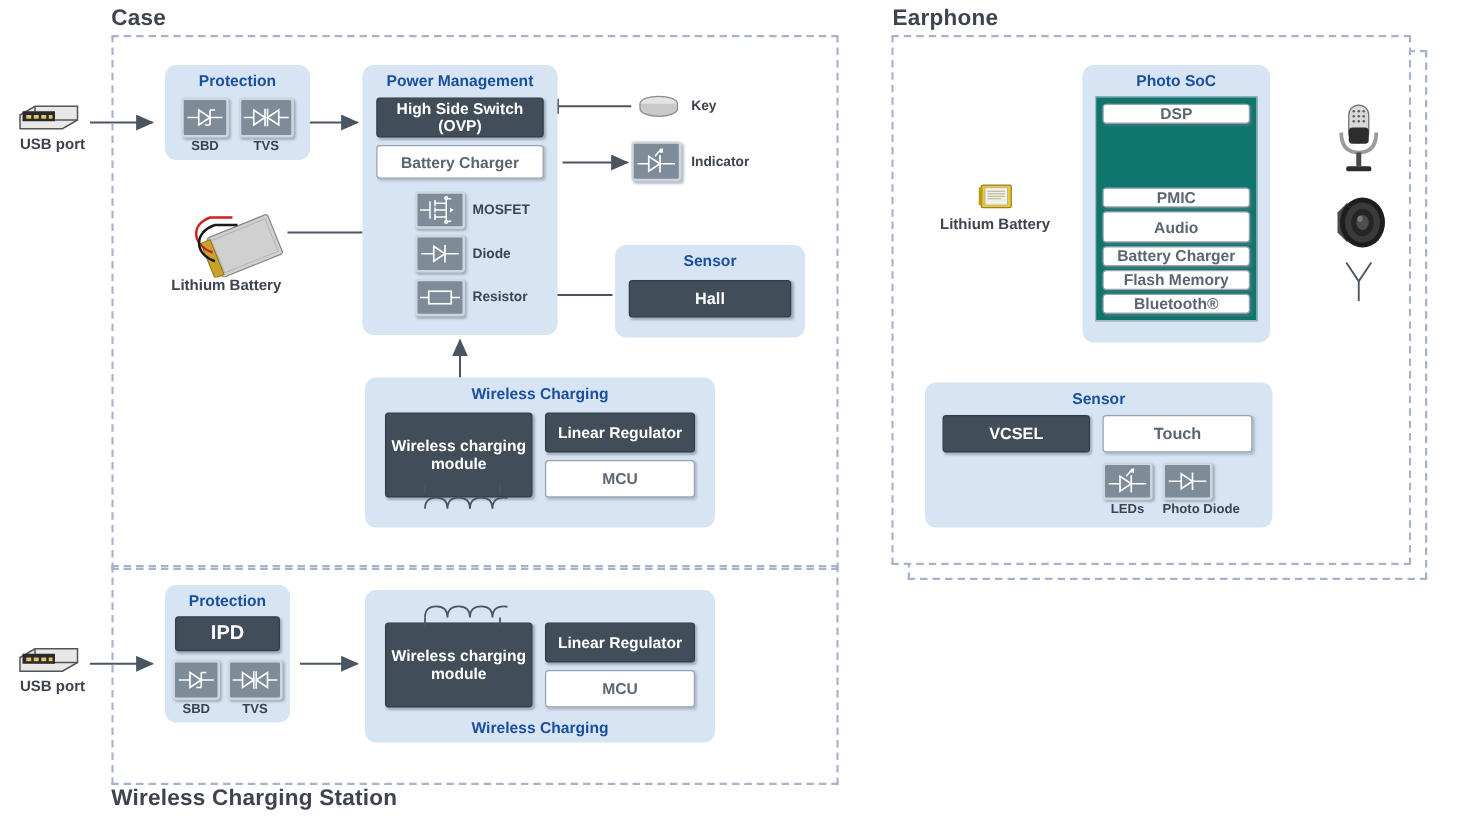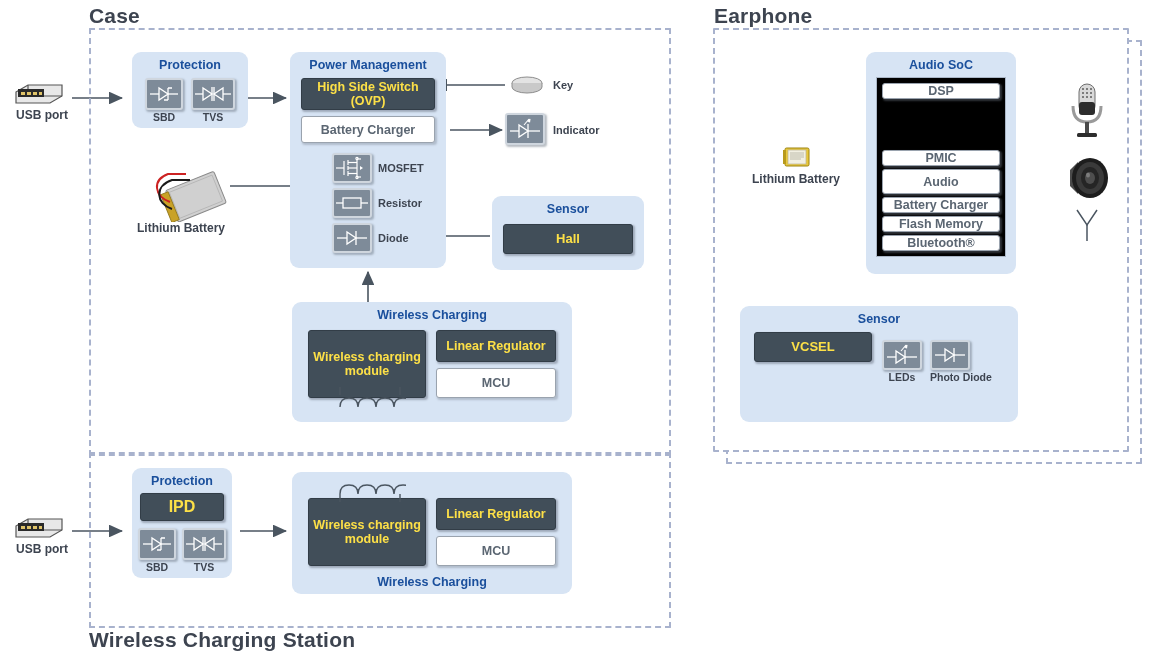--- a/index.html
+++ b/index.html
@@ -6,21 +6,21 @@
   body{
     width:1170px;height:660px;background:#ffffff;position:relative;
     font-family:"Liberation Sans", sans-serif;
     -webkit-font-smoothing:antialiased;
   }
   .stage{position:absolute;left:0;top:0;width:1170px;height:660px;overflow:hidden;}
   .abs{position:absolute;}
 
   
   .sec-title{
-    font-size:21px;font-weight:bold;color:#3d4450;letter-spacing:.2px;white-space:nowrap;
+    font-size:18px;font-weight:bold;color:#3d4450;letter-spacing:.2px;white-space:nowrap;
   }
 
   
   .dashed{
     border:2px dashed #a8b2cd;border-radius:1px;background:transparent;
   }
 
   
   .panel{
     background:#d7e4f4;border-radius:9px;
@@ -28,21 +28,21 @@
   .panel-title{
     color:#1a4f9c;font-weight:bold;font-size:12.5px;text-align:center;white-space:nowrap;
   }
 
   
   .blk{
     box-sizing:border-box;display:flex;align-items:center;justify-content:center;
     text-align:center;font-weight:bold;border-radius:3px;line-height:1.12;
   }
   .blk-dark{
-    background:#414e59;color:#fde047;border:1px solid #323d47;
+    background:#414e59;color:#ffffff;border:1px solid #323d47;
     box-shadow:1.5px 1.5px 2px rgba(90,100,115,.45);
   }
   .blk-white{
     background:#ffffff;color:#5b6672;border:1px solid #9aa3ae;
     box-shadow:1.5px 1.5px 2px rgba(120,130,145,.4);
   }
 
   
   .tile{
     box-sizing:border-box;background:#7e8b99;border:2px solid #cfd6de;
@@ -192,42 +192,42 @@
               <circle cx="22" cy="2.5" r="1.1" fill="none"></circle>
               <circle cx="22" cy="21.5" r="1.1" fill="none"></circle>
               <path d="M25 10 L25 14 L28 12 Z" fill="#ffffff" stroke="none"></path>
             </g>
           </svg>
         </div>
         <div class="cmp-label">MOSFET</div>
       </div>
       <div style="display:flex;align-items:center;gap:6px;margin-top:5px;">
         <div class="tile" style="width:40px;height:30px;">
-          <svg width="34" height="20" viewBox="0 0 34 20">
-            <g stroke="#ffffff" stroke-width="1.3" fill="none">
-              <line x1="1" y1="10" x2="8" y2="10"></line>
-              <rect x="8" y="5" width="18" height="10"></rect>
-              <line x1="26" y1="10" x2="33" y2="10"></line>
-            </g>
-          </svg>
-        </div>
-        <div class="cmp-label">Resistor</div>
-      </div>
-      <div style="display:flex;align-items:center;gap:6px;margin-top:5px;">
-        <div class="tile" style="width:40px;height:30px;">
           <svg width="34" height="22" viewBox="0 0 34 22">
             <g stroke="#ffffff" stroke-width="1.3" fill="none">
               <line x1="2" y1="11" x2="12" y2="11"></line>
               <path d="M12 5 L12 17 L21 11 Z"></path>
               <line x1="21" y1="4" x2="21" y2="18"></line>
               <line x1="21" y1="11" x2="32" y2="11"></line>
             </g>
           </svg>
         </div>
         <div class="cmp-label">Diode</div>
+      </div>
+      <div style="display:flex;align-items:center;gap:6px;margin-top:5px;">
+        <div class="tile" style="width:40px;height:30px;">
+          <svg width="34" height="20" viewBox="0 0 34 20">
+            <g stroke="#ffffff" stroke-width="1.3" fill="none">
+              <line x1="1" y1="10" x2="8" y2="10"></line>
+              <rect x="8" y="5" width="18" height="10"></rect>
+              <line x1="26" y1="10" x2="33" y2="10"></line>
+            </g>
+          </svg>
+        </div>
+        <div class="cmp-label">Resistor</div>
       </div>
     </div>
   </div>
 
   <div class="abs" style="left:508px;top:74px;width:38px;height:22px;">
     <svg width="38" height="22" viewBox="0 0 38 22">
       <ellipse cx="19" cy="9" rx="15" ry="6" fill="#e3e3e3" stroke="#8d8d8d" stroke-width="1"></ellipse>
       <path d="M4 9 L4 13 A15 6 0 0 0 34 13 L34 9" fill="#c9c9c9" stroke="#8d8d8d" stroke-width="1"></path>
     </svg>
   </div>
@@ -362,22 +362,22 @@
           <line x1="8" y1="11" x2="22" y2="11"></line>
         <line x1="8" y1="13" x2="22" y2="13"></line>
           <line x1="8" y1="15" x2="19" y2="15"></line>
       </g>
       <rect x="1" y="6" width="3" height="14" fill="#b89a1c"></rect>
     </svg>
   </div>
   <div class="abs cap" style="left:732px;top:172px;width:128px;">Lithium Battery</div>
 
   <div class="abs panel" style="left:866px;top:52px;width:150px;height:222px;">
-    <div class="panel-title" style="margin-top:6px;">Audio SoC</div>
-    <div style="margin:5px auto 0;width:130px;height:180px;border:1px solid #aab6c6;background:#000000;box-sizing:border-box;padding:5px;display:flex;flex-direction:column;gap:3px;">
+    <div class="panel-title" style="margin-top:6px;">Photo SoC</div>
+    <div style="margin:5px auto 0;width:130px;height:180px;border:1px solid #aab6c6;background:#0f766e;box-sizing:border-box;padding:5px;display:flex;flex-direction:column;gap:3px;">
       <div class="blk blk-white" style="height:25px;font-size:12.5px;">DSP</div>
       <div class="blk blk-white" style="height:25px;font-size:12.5px;margin-top:48px;">PMIC</div>
       <div class="blk blk-white" style="height:40px;font-size:12.5px;">Audio</div>
       <div class="blk blk-white" style="height:25px;font-size:12.5px;">Battery Charger</div>
       <div class="blk blk-white" style="height:25px;font-size:12.5px;">Flash Memory</div>
       <div class="blk blk-white" style="height:25px;font-size:12.5px;">Bluetooth®</div>
     </div>
   </div>
 
   <div class="abs" style="left:1064px;top:80px;width:46px;height:62px;">
@@ -419,20 +419,21 @@
     </svg>
   </div>
 
   <div class="abs panel" style="left:740px;top:306px;width:278px;height:116px;">
     <div class="panel-title" style="margin-top:6px;">Sensor</div>
     <div style="display:flex;gap:10px;padding:6px 14px 0 14px;">
       <div style="display:flex;flex-direction:column;gap:8px;">
         <div class="blk blk-dark" style="width:118px;height:30px;font-size:13px;">VCSEL</div>
       </div>
       <div>
+        <div class="blk blk-white" style="width:120px;height:30px;font-size:13px;">Touch</div>
         <div style="display:flex;gap:8px;margin-top:8px;">
           <div>
             <div class="tile" style="width:40px;height:30px;">
               <svg width="34" height="24" viewBox="0 0 34 24">
                 <g stroke="#ffffff" stroke-width="1.3" fill="none">
                   <line x1="2" y1="14" x2="11" y2="14"></line>
                   <path d="M11 8 L11 20 L20 14 Z"></path>
                   <line x1="20" y1="7" x2="20" y2="21"></line>
                   <line x1="20" y1="14" x2="32" y2="14"></line>
                   <path d="M16 8 L21 2 M20 5 L22 2 L21.5 5.4" stroke-width="1.1"></path>

